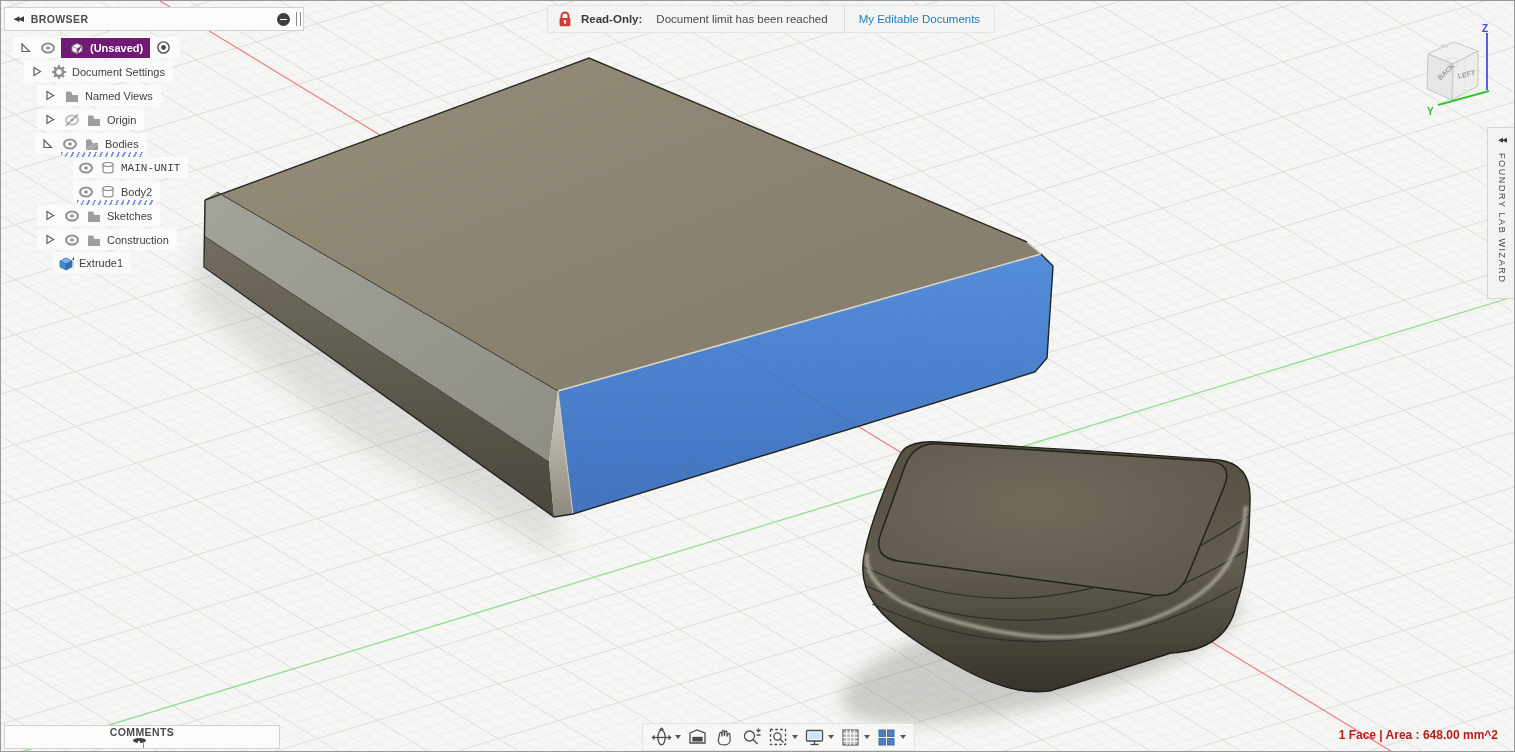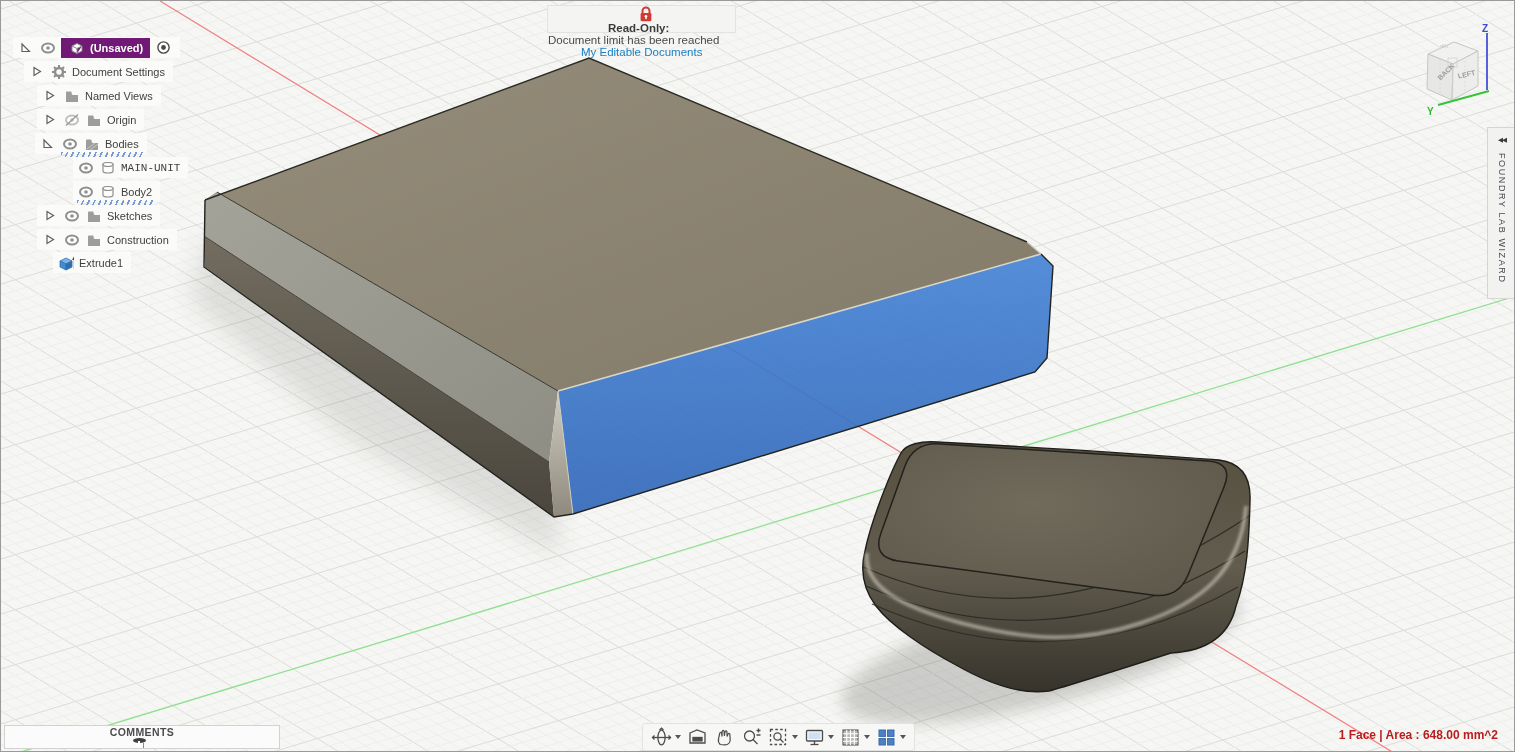--- a/index.html
+++ b/index.html
@@ -24,21 +24,21 @@
         background:rgba(251,251,250,.93);padding:0 8px 0 4px;font-size:11px;color:#3f3f3f;}
   .trow .lbl{white-space:nowrap;}
   .ic{display:inline-flex;width:17px;height:16px;align-items:center;justify-content:center;flex:0 0 auto;}
   .ic svg{display:block;}
   .root-hl{background:#701a75;color:#fff;font-weight:700;padding:2px 7px;}
   .hatch{position:absolute;height:5px;
          background:repeating-linear-gradient(115deg,#7498d8 0 1.6px,transparent 1.6px 5.2px);}
 
   
   .banner{position:absolute;left:546px;top:4px;height:28px;display:flex;align-items:center;
-          background:#f4f4f3;border:1px solid #e3e3e1;font-size:11.5px;color:#4a4a4a;flex-direction:column;}
+          background:#f4f4f3;border:1px solid #e3e3e1;font-size:11.5px;color:#4a4a4a;}
   .banner .ro{font-weight:700;color:#3a3a3a;margin:0 14px 0 8px;}
   .banner .msg{margin-right:16px;}
   .banner .div{width:1px;height:28px;background:#d8d8d6;}
   .banner .lnk{color:#1b7fc2;margin:0 14px;cursor:pointer;}
 
   
   .rstrip{position:absolute;left:1486px;top:126px;width:29px;height:172px;background:#f2f2f1;
           border:1px solid #d5d5d3;border-right:none;display:flex;flex-direction:column;align-items:center;cursor:pointer;}
   .rstrip .collapse{font-size:6.5px;color:#3a3a3a;letter-spacing:-1px;margin-top:8px;}
   .rstrip .vtext{writing-mode:vertical-rl;font-size:9px;letter-spacing:1.6px;color:#474752;margin-top:9px;white-space:nowrap;}
@@ -419,20 +419,27 @@
       <text x="1438" y="80" font-size="7" fill="#9c9c9a" font-weight="700" transform="rotate(-44 1438 78)">BACK</text>
       <text x="1457" y="77" font-size="7" fill="#9c9c9a" font-weight="700" transform="rotate(-13 1460 75)">LEFT</text>
       <text x="1456" y="47" font-size="4.5" fill="#c2c2c0" transform="rotate(190 1452 46)">TOP</text>
       <line x1="1486" y1="32" x2="1486" y2="89" stroke="#5560dd" stroke-width="2"></line>
       <line x1="1488" y1="90" x2="1437" y2="104" stroke="#35c435" stroke-width="2"></line>
       <text x="1481" y="31" font-size="10" font-weight="700" fill="#3d4bd6">Z</text>
       <text x="1426" y="114" font-size="10" font-weight="700" fill="#2eb82e">Y</text>
     </g>
   </svg>
 
+  <div class="panelbar" style="left:3px;top:6px;width:300px;">
+    <span class="collapse">◀◀</span>
+    <span>BROWSER</span>
+    <span class="spacer"></span>
+    <span class="roundbtn"></span>
+    <span class="grip"></span>
+  </div>
 
   <div class="trow" style="left:12px;top:36px;">
     <span class="ic">
       <svg width="13" height="13">
           <path d="M3,3 L10.5,10.5 L3,10.5 Z" fill="#fdfdfd" stroke="#5f5f5f" stroke-width="1.2"></path>
         </svg>
       </span>
     <span class="ic">
       <svg width="16" height="14">
           <ellipse cx="8" cy="7" rx="6" ry="4.6" fill="#fff" stroke="#8f8f8f" stroke-width="2"></ellipse>

